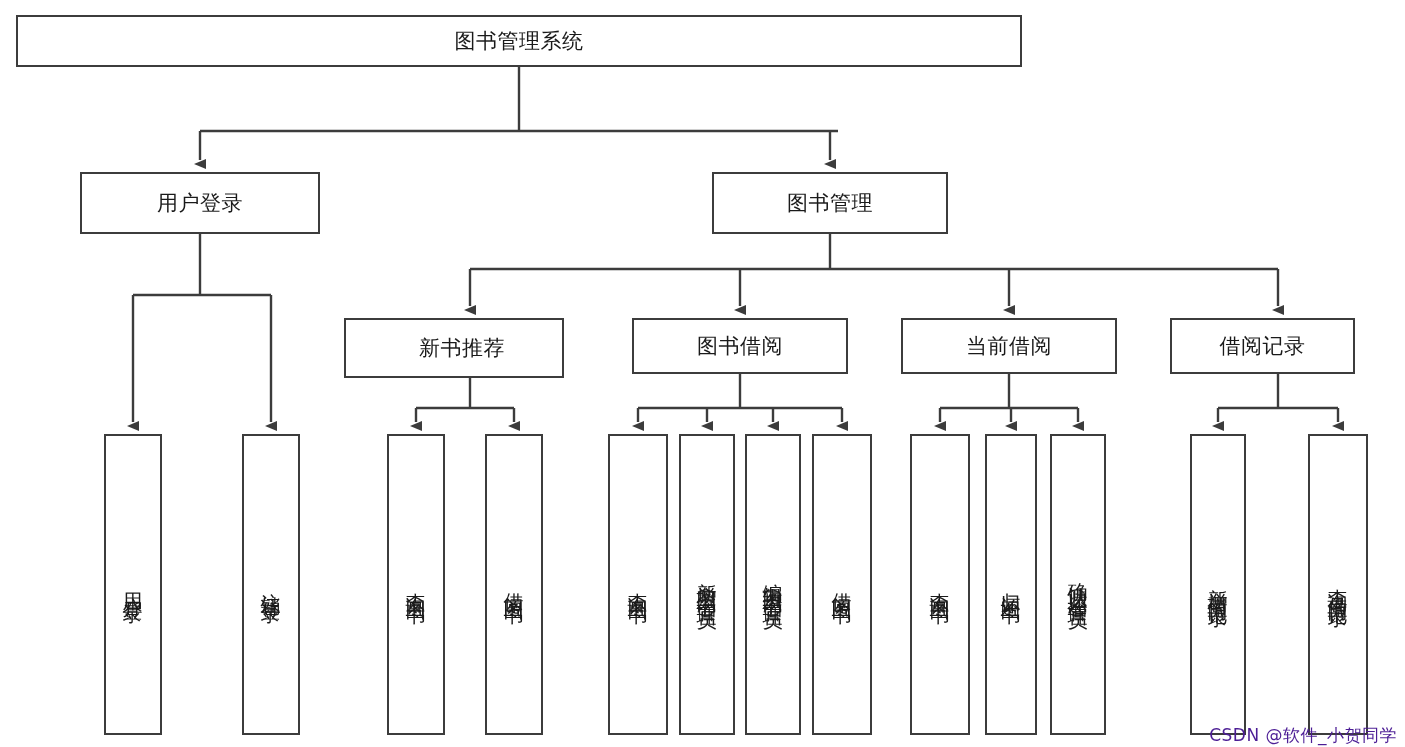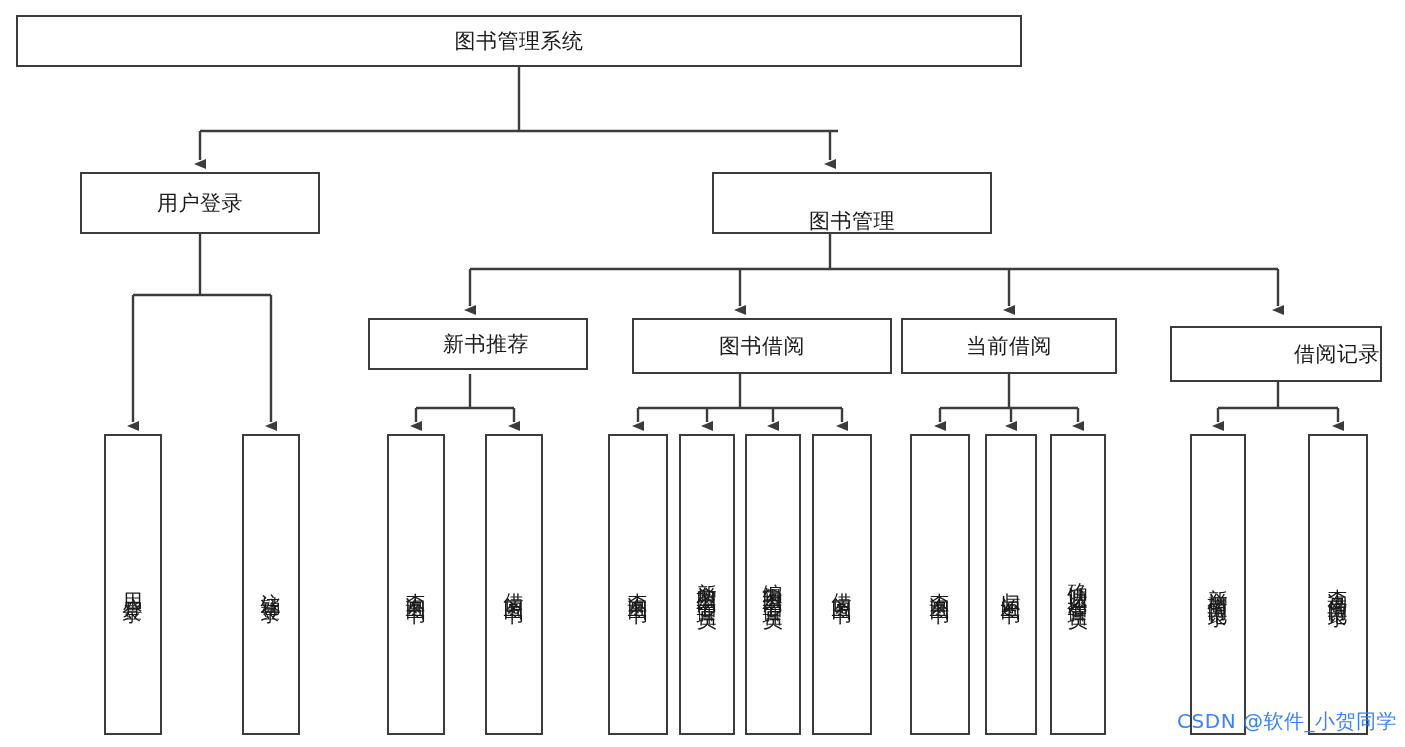--- a/index.html
+++ b/index.html
@@ -50,23 +50,23 @@
     position: absolute;
     left: 0;
     top: 0;
     width: 1405px;
     height: 747px;
     pointer-events: none;
   }
   .watermark {
     position: absolute;
     right: 8px;
-    bottom: 12px;
-    font-size: 20px;
-    color: #3b82f6;
+    bottom: 0;
+    font-size: 17px;
+    color: #4c1d95;
     white-space: nowrap;
     letter-spacing: 0.5px;
   }
 </style>
 </head>
 <body>
 
 <div id="canvas">
 
   <svg class="wires" viewBox="0 0 1405 747" xmlns="http://www.w3.org/2000/svg">
@@ -119,34 +119,34 @@
     </g>
   </svg>
 
   <div class="node horiz" style="left:16px; top:15px; width:1006px; height:52px;">
     <span class="htext">图书管理系统</span>
   </div>
 
   <div class="node horiz" style="left:80px; top:172px; width:240px; height:62px;">
     <span class="htext">用户登录</span>
   </div>
-  <div class="node horiz" style="left:712px; top:172px; width:280px; height:62px;align-items:flex-end;">
+  <div class="node horiz" style="left:712px; top:172px; width:236px; height:62px;">
     <span class="htext">图书管理</span>
   </div>
 
-  <div class="node horiz" style="left:368px; top:318px; width:220px; height:52px;padding-left:16px;">
+  <div class="node horiz" style="left:344px; top:318px; width:220px; height:60px;padding-left:16px;">
     <span class="htext">新书推荐</span>
   </div>
-  <div class="node horiz" style="left:632px; top:318px; width:260px; height:56px;">
+  <div class="node horiz" style="left:632px; top:318px; width:216px; height:56px;">
     <span class="htext">图书借阅</span>
   </div>
   <div class="node horiz" style="left:901px; top:318px; width:216px; height:56px;text-align:center;">
     <span class="htext">当前借阅</span>
   </div>
-  <div class="node horiz" style="left:1170px; top:326px; width:212px; height:56px;justify-content:flex-end;">
+  <div class="node horiz" style="left:1170px; top:318px; width:185px; height:56px;">
     <span class="htext">借阅记录</span>
   </div>
 
   <div class="node vert" style="left:104px; top:434px; width:58px; height:301px;">
     <span class="vtext">用户登录</span>
   </div>
   <div class="node vert" style="left:242px; top:434px; width:58px; height:301px;">
     <span class="vtext">注销登录</span>
   </div>
   <div class="node vert" style="left:387px; top:434px; width:58px; height:301px;">

